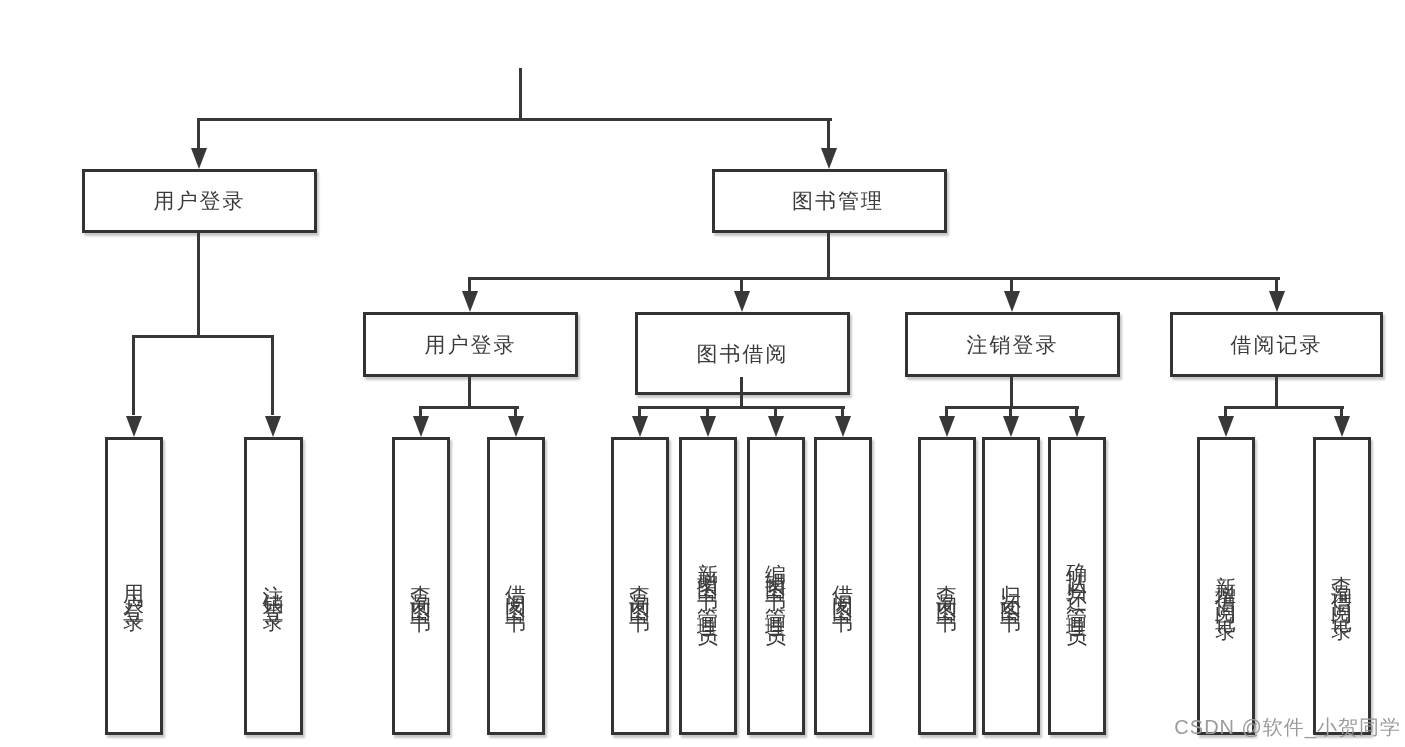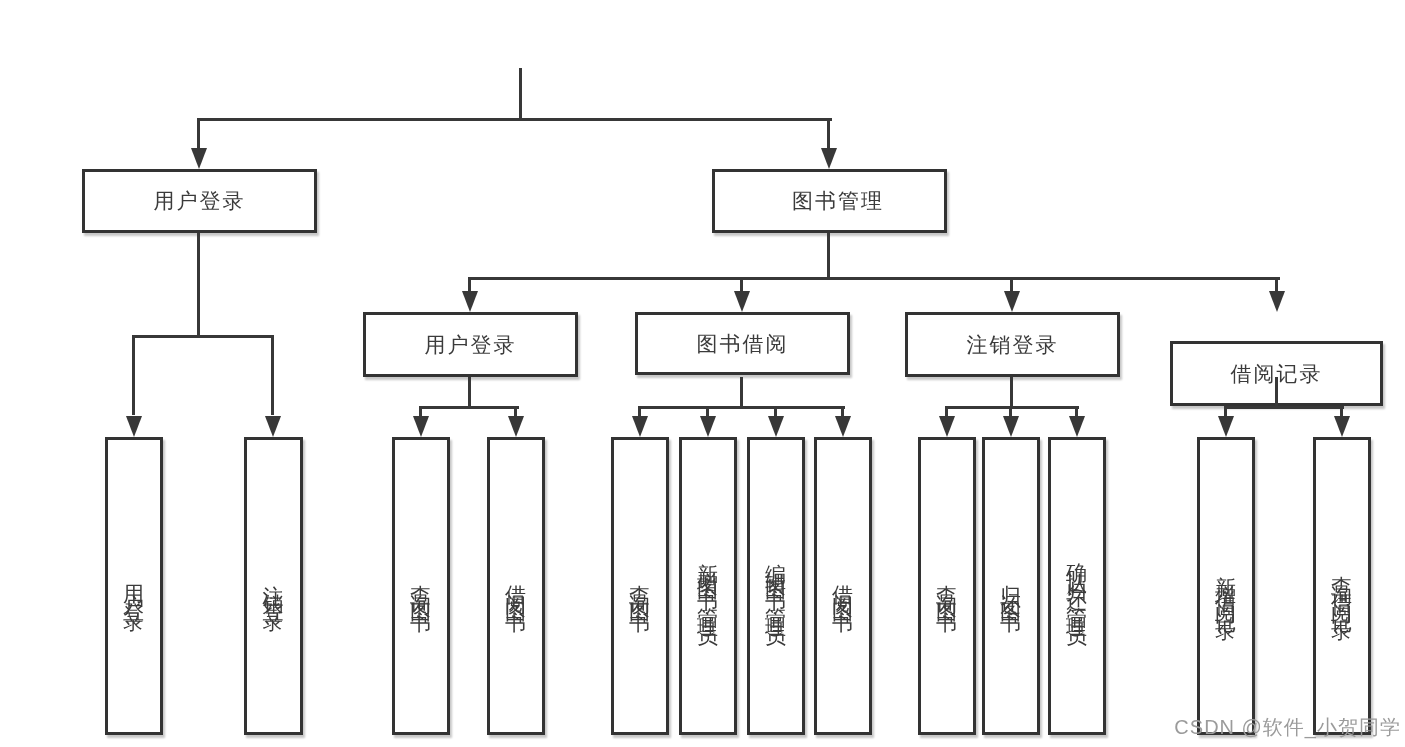--- a/index.html
+++ b/index.html
@@ -74,27 +74,27 @@
     <div class="ar" style="left:734px;top:291px;"></div>
     <div class="vl" style="left:1010px;top:277px;height:17px;"></div>
     <div class="ar" style="left:1004px;top:291px;"></div>
     <div class="vl" style="left:1275px;top:277px;height:17px;"></div>
     <div class="ar" style="left:1269px;top:291px;"></div>
   </div>
 
   <div class="box" style="left:363px;top:312px;width:215px;height:65px;">
     <span class="lbl">用户登录</span>
   </div>
-  <div class="box" style="left:635px;top:312px;width:215px;height:63px;">
+  <div class="box" style="left:635px;top:312px;width:215px;height:83px;">
     <span class="lbl">图书借阅</span>
   </div>
   <div class="box" style="left:905px;top:312px;width:215px;height:65px;">
     <span class="lbl">注销登录</span>
   </div>
-  <div class="box" style="left:1170px;top:312px;width:213px;height:65px;margin-top:29px;">
+  <div class="box" style="left:1170px;top:312px;width:213px;height:65px;">
     <span class="lbl">借阅记录</span>
   </div>
 
   <div>
     <div class="vl" style="left:468px;top:377px;height:32px;"></div>
     <div class="hl" style="left:419px;top:406px;width:100px;"></div>
     <div class="vl" style="left:419px;top:406px;height:12px;"></div>
     <div class="ar" style="left:413px;top:416px;"></div>
     <div class="vl" style="left:514px;top:406px;height:12px;"></div>
     <div class="ar" style="left:508px;top:416px;"></div>

